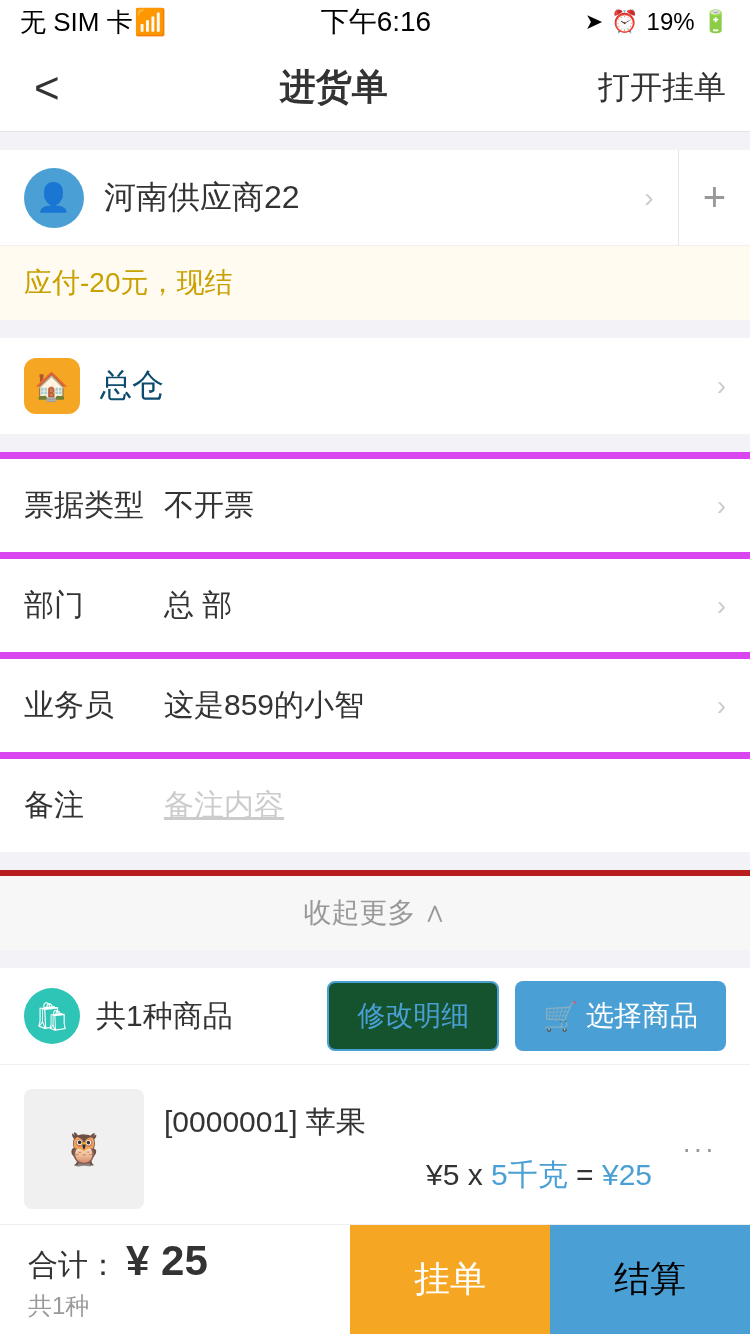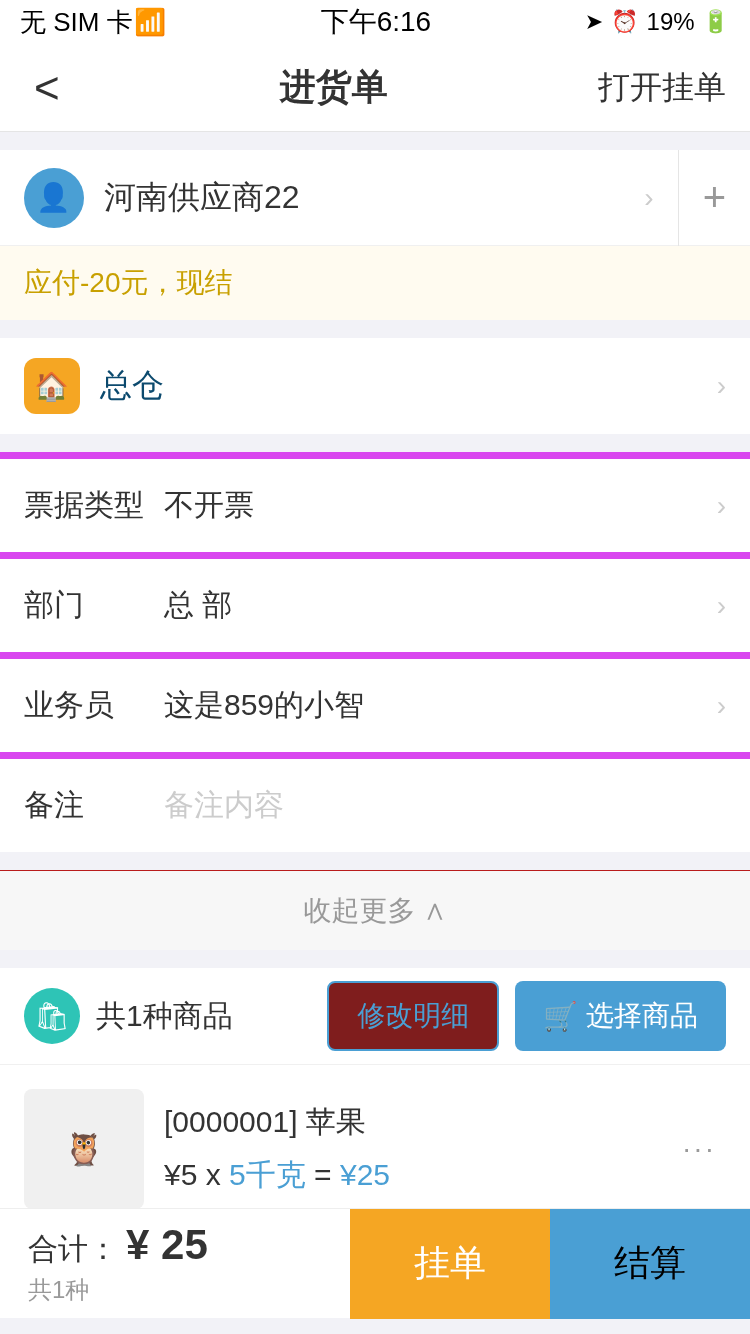--- a/index.html
+++ b/index.html
@@ -153,30 +153,31 @@
     }
     .form-value {
       flex: 1;
       font-size: 30px;
       color: #333;
     }
     .form-placeholder {
       flex: 1;
       font-size: 30px;
       color: #ccc;
+      text-decoration: underline;
     }
 
     
     .collapse-bar {
       display: flex;
       justify-content: center;
       align-items: center;
       height: 80px;
       background: #f7f7f7;
-      border-top: 1px solid #b91c1c;
+      border-top: 6px solid #b91c1c;
       font-size: 28px;
       color: #999;
     }
 
     
     .products-header {
       display: flex;
       align-items: center;
       padding: 0 24px;
       height: 96px;
@@ -200,21 +201,21 @@
       font-size: 30px;
       color: #333;
     }
     .products-actions {
       display: flex;
       gap: 16px;
     }
     .btn-outline {
       border: 2px solid #4a9fd4;
       color: #4a9fd4;
-      background: #7f1d1d;
+      background: #14532d;
       border-radius: 8px;
       padding: 14px 28px;
       font-size: 28px;
     }
     .btn-blue {
       background: #4a9fd4;
       color: #fff;
       border: none;
       border-radius: 8px;
       padding: 14px 28px;
@@ -249,35 +250,36 @@
       flex: 1;
     }
     .product-name {
       font-size: 30px;
       color: #333;
       margin-bottom: 12px;
     }
     .product-price {
       font-size: 30px;
       color: #333;
+      text-align: right;
     }
     .product-price .highlight {
       color: #4a9fd4;
     }
     .product-more {
       color: #999;
       font-size: 28px;
       padding: 10px;
       letter-spacing: 2px;
     }
 
     
     .bottom-bar {
       position: fixed;
-      bottom: 16px;
+      bottom: 0;
       left: 0;
       width: 750px;
       height: 110px;
       display: flex;
       align-items: center;
       background: #fff;
       border-top: 1px solid #eee;
     }
     .total-section {
       flex: 1;

